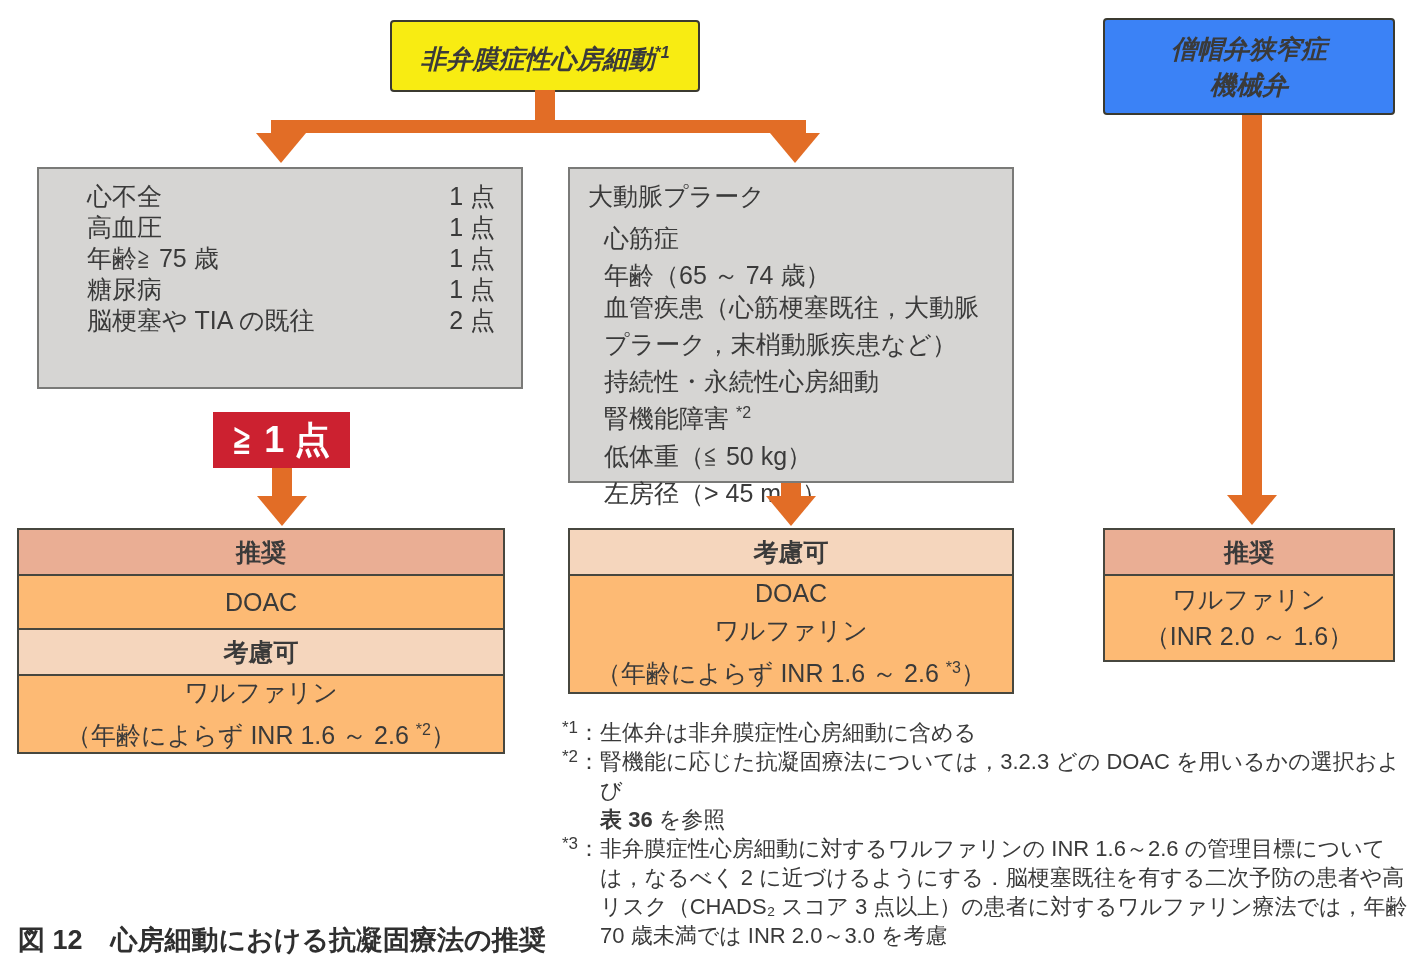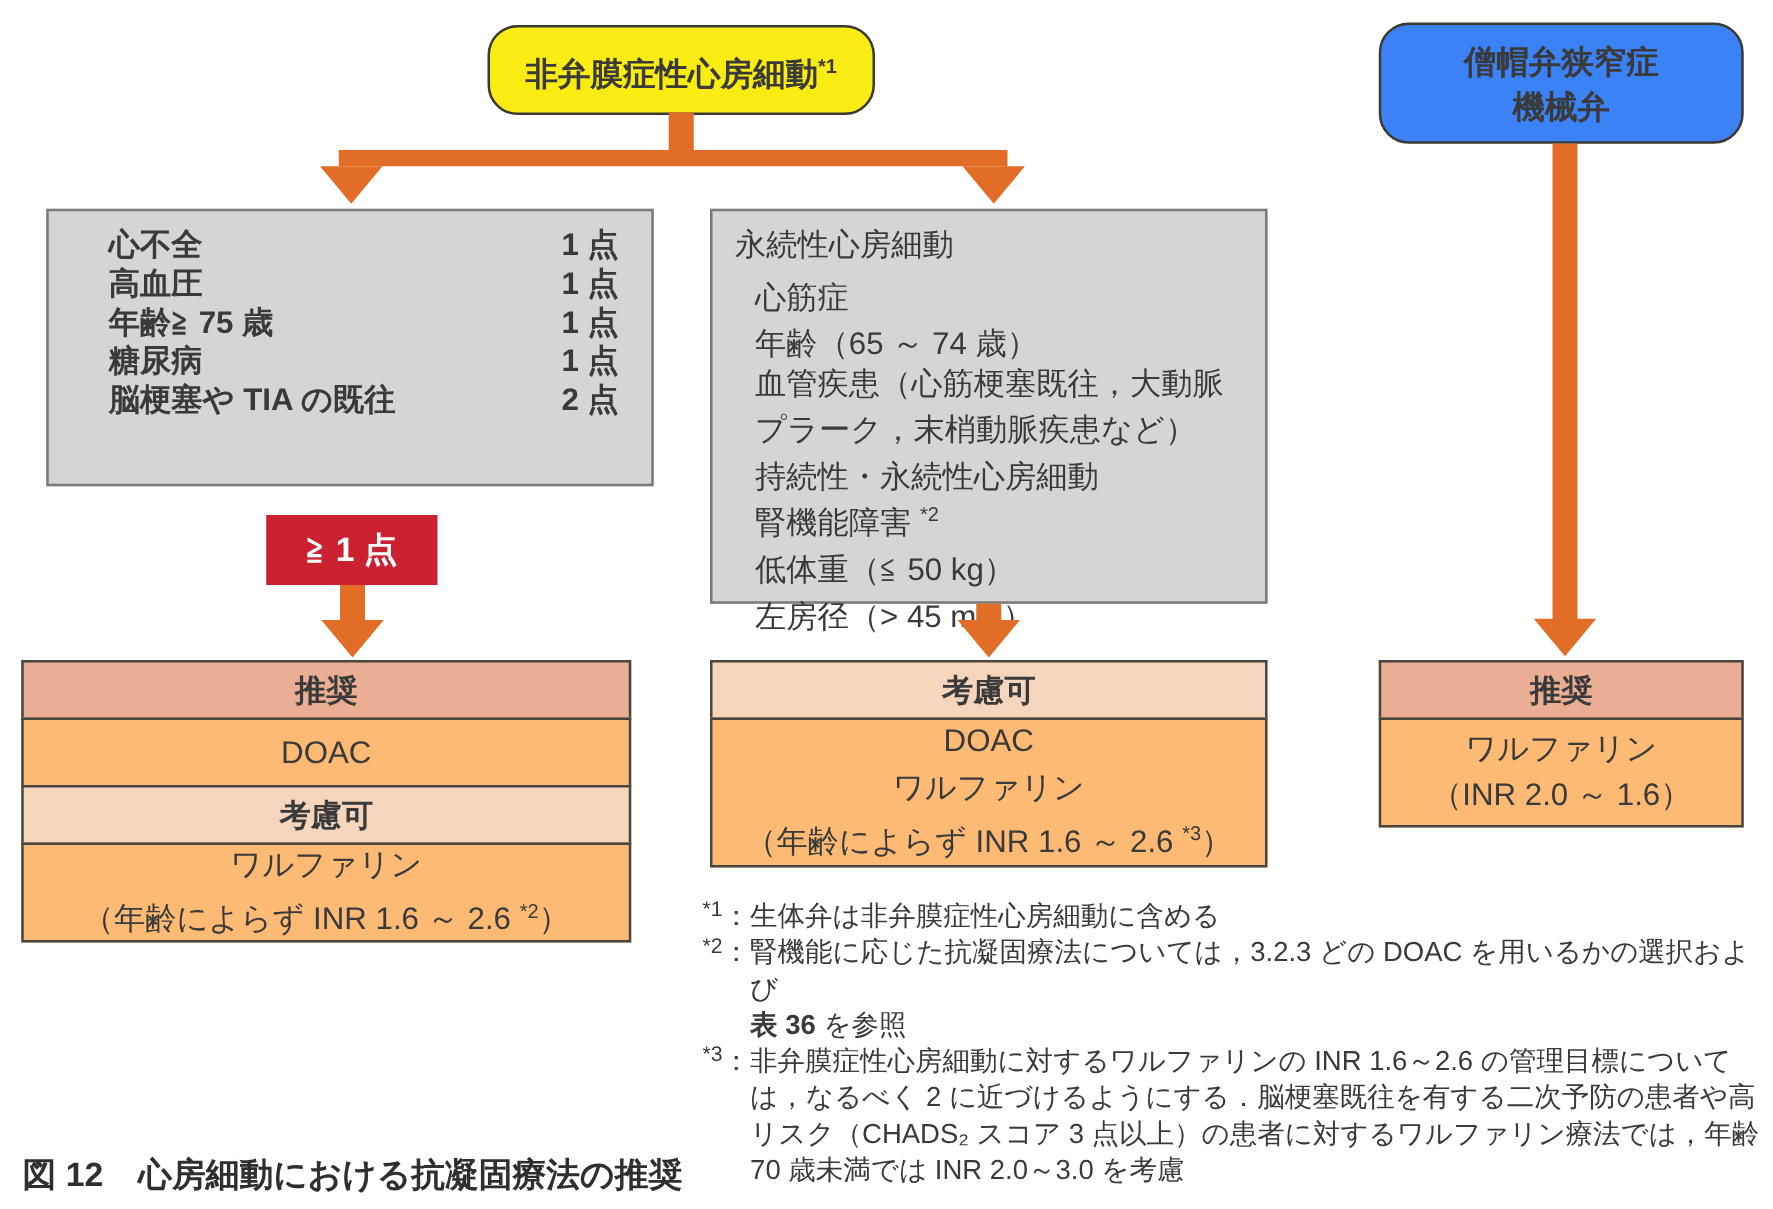--- a/index.html
+++ b/index.html
@@ -11,60 +11,61 @@
     background: #ffffff;
     font-family: "Liberation Sans", sans-serif;
     color: #3a3a3a;
     overflow: hidden;
   }
 
   
   .rbox {
     position: absolute;
     border: 2px solid #3b3a30;
-    border-radius: 24px;
+    border-radius: 4px;
     display: flex;
     flex-direction: column;
     align-items: center;
     justify-content: center;
     font-weight: 700;
     text-align: center;
     font-size: 26px;
     line-height: 36px;
+    font-style: italic;
   }
   #box-nonvalvular { left: 390px; top: 20px; width: 310px; height: 72px; background: #f8ec12; }
   #box-mitral      { left: 1103px; top: 18px; width: 292px; height: 97px; background: #3b82f6; }
   sup.note  { font-size: 16px; font-weight: 700; }
   sup.note2 { font-size: 16px; }
   sub.subs  { font-size: 16px; }
 
   
   .graybox {
     position: absolute;
     background: #d6d5d3;
     border: 2px solid #7a7a78;
     font-size: 25px;
     padding: 12px 16px 12px 18px;
   }
   #box-chads { left: 37px;  top: 167px; width: 486px; height: 222px; }
   #box-other { left: 568px; top: 167px; width: 446px; height: 316px; }
   .gb-title { line-height: 30px; margin-bottom: 6px; }
-  .gb-rows  { margin-left: 30px; font-weight: bold; }
+  .gb-rows  { margin-left: 30px; }
   .gb-row   { display: flex; justify-content: space-between; line-height: 31px; padding-right: 10px; }
   .gb-items { margin-left: 16px; }
   .gb-item  { line-height: 31px; }
 
   
   #box-threshold {
     position: absolute;
     left: 213px; top: 412px; width: 137px; height: 56px;
     background: #cc2130;
     color: #ffffff;
     font-weight: 700;
-    font-size: 27px;
+    font-size: 36px;
     display: flex; align-items: center; justify-content: center;
   }
 
   
   .arrow { position: absolute; background: #e26d26; }
   .ahead {
     position: absolute; width: 0; height: 0;
     border-left: 25px solid transparent;
     border-right: 25px solid transparent;
     border-top: 30px solid #e26d26;
@@ -154,21 +155,21 @@
           <span>1 点</span>
         </div>
       <div class="gb-row">
           <span>脳梗塞や TIA の既往</span>
           <span>2 点</span>
         </div>
     </div>
   </div>
 
   <div class="graybox" id="box-other">
-    <div class="gb-title">永続性心房細動</div>
+    <div class="gb-title">大動脈プラーク</div>
     <div class="gb-items">
       <div class="gb-item"><span>心筋症</span><sup class="note2"></sup></div>
       <div class="gb-item"><span>年齢（65 ～ 74 歳）</span><sup class="note2"></sup></div>
       <div class="gb-item"><span>血管疾患（心筋梗塞既往，大動脈プラーク，末梢動脈疾患など）</span><sup class="note2"></sup></div>
       <div class="gb-item"><span>持続性・永続性心房細動</span><sup class="note2"></sup></div>
       <div class="gb-item"><span>腎機能障害 </span><sup class="note2">*2</sup></div>
       <div class="gb-item"><span>低体重（≦ 50 kg）</span><sup class="note2"></sup></div>
       <div class="gb-item"><span>左房径（&gt; 45 mm）</span><sup class="note2"></sup></div>
     </div>
   </div>

